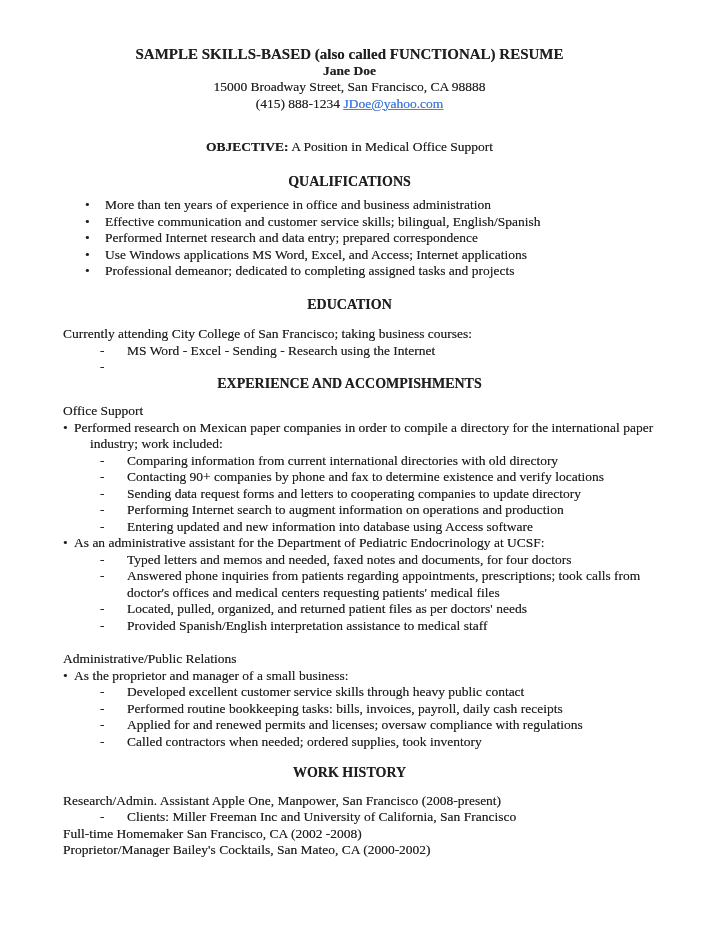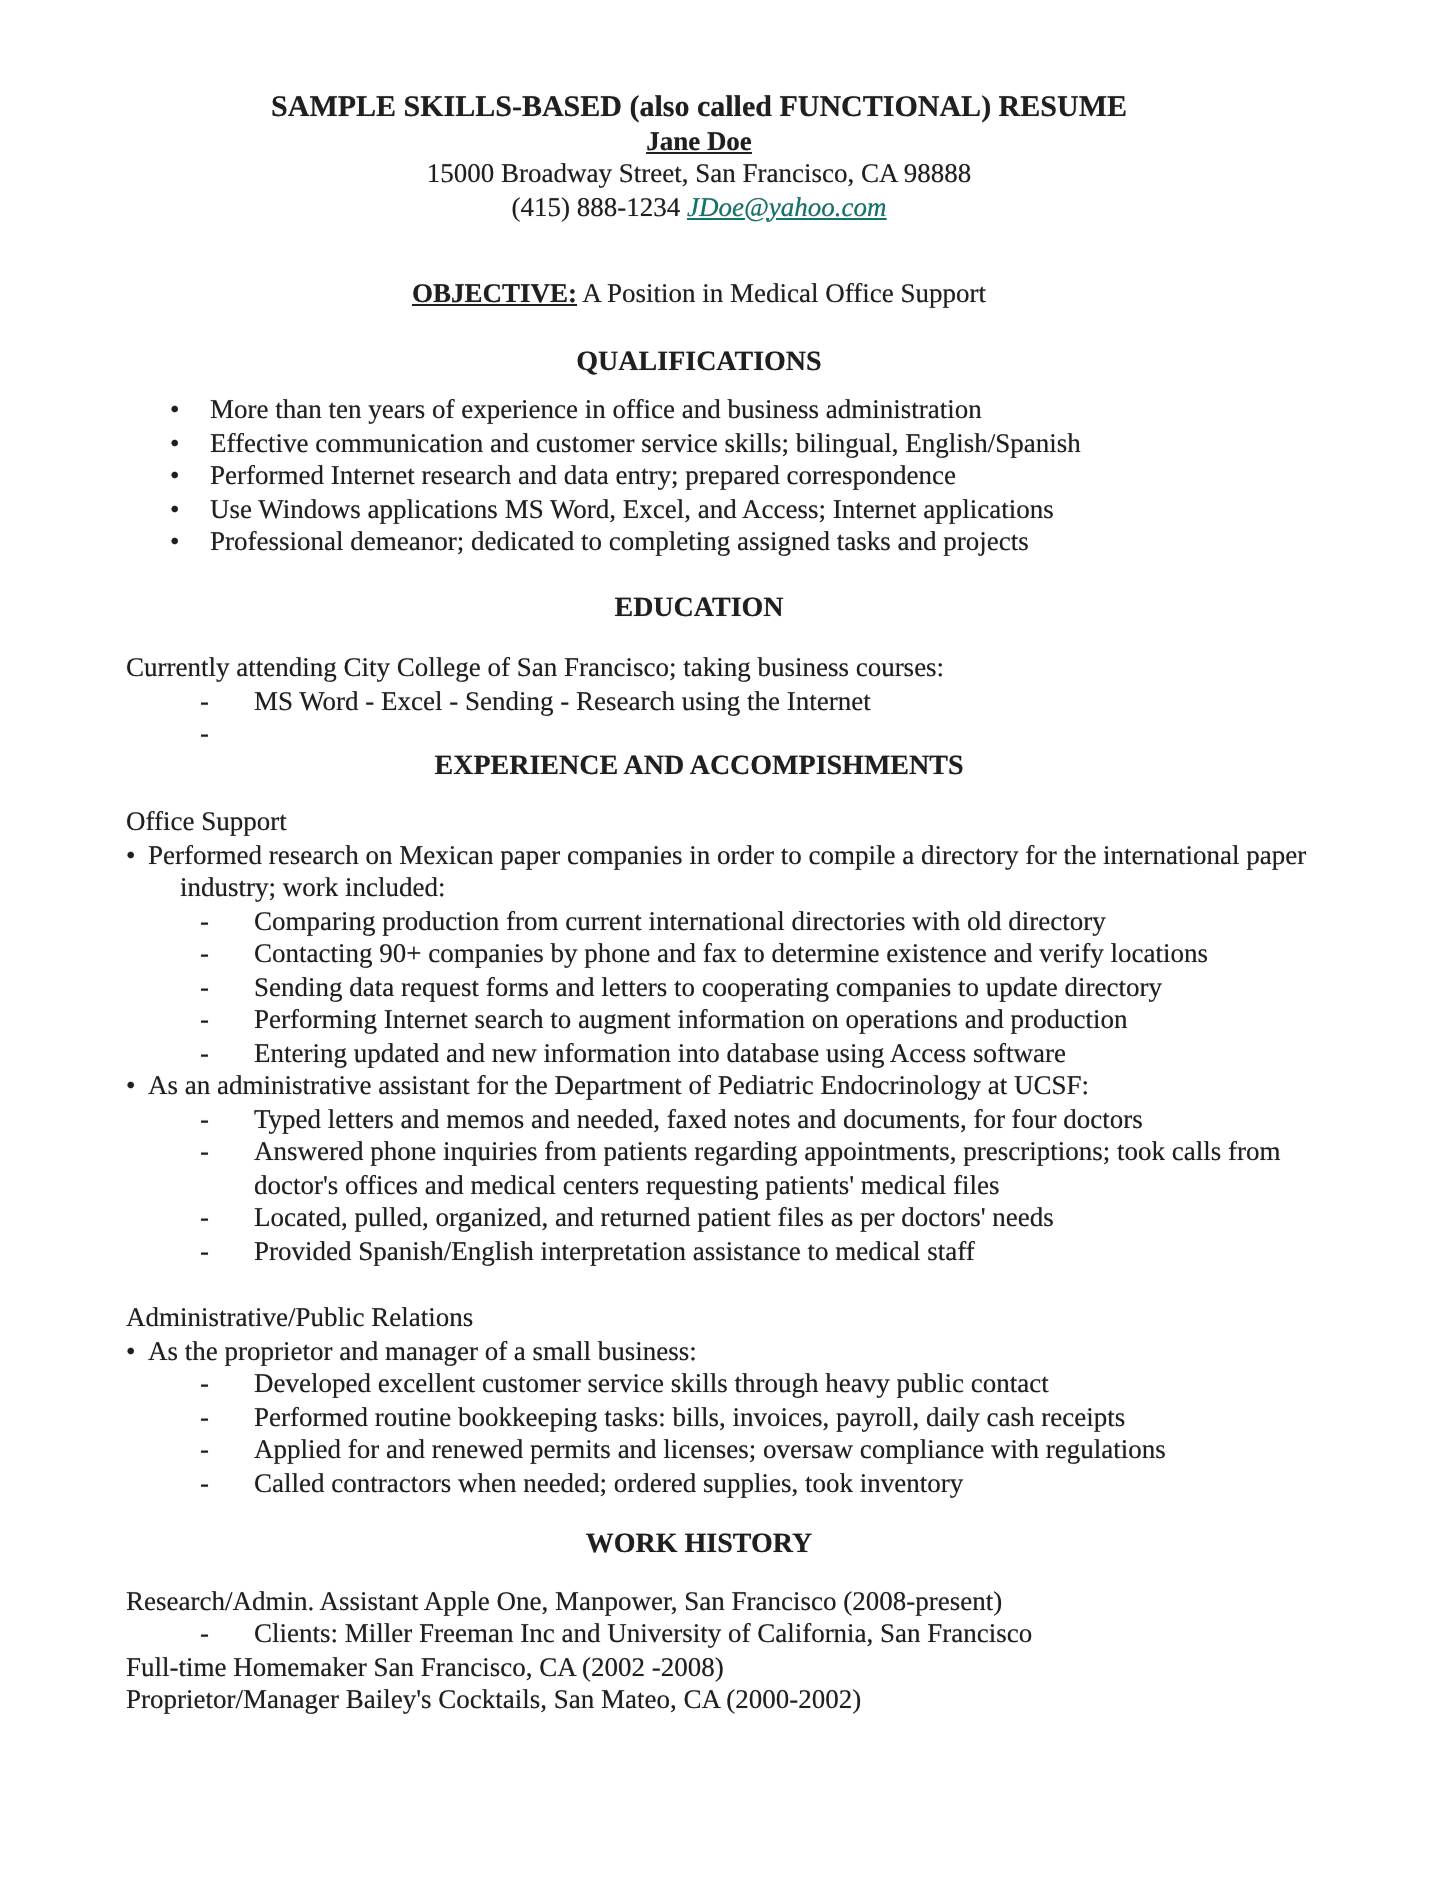--- a/index.html
+++ b/index.html
@@ -10,28 +10,27 @@
     box-sizing: border-box;
     background: #ffffff;
     color: #1f1f1f;
     font-family: "Liberation Serif", "DejaVu Serif", serif;
     font-size: 13.5px;
     line-height: 16.5px;
     padding: 46px 26px 0 63px;
     overflow: hidden;
     text-shadow: 0 0 0.4px rgba(20,20,20,0.55);
   }
-  .bold { font-weight: bold; text-decoration: underline; }
+  .bold { font-weight: bold; }
   .center { text-align: center; margin-right: 34px; }
   .doc-title { font-size: 15px; font-weight: bold; }
   .email {
-    color: #0f766e;
+    color: #3b82f6;
     text-decoration: underline;
     cursor: pointer;
-    font-style: italic;
   }
   .section-heading {
     text-align: center;
     font-weight: bold;
     font-size: 14px;
     margin: 0 34px 0 0;
   }
   .objective { margin-top: 27px; }
   .qual-heading { margin-top: 18px; margin-bottom: 7px; }
   .edu-heading { margin-top: 17px; margin-bottom: 13px; }
@@ -82,21 +81,21 @@
   <div id="education-list">
       <div class="dash-row"><span class="marker">-</span><span>MS Word - Excel - Sending - Research using the Internet</span></div>
       <div class="dash-row"><span class="marker">-</span><span></span></div>
     </div>
 
   <div class="section-heading">EXPERIENCE AND ACCOMPISHMENTS</div>
   <div id="experience-groups">
       <div class="group-first">
         <div class="group-title">Office Support</div>
         <div class="exp-bullet-row"><span class="marker">•</span><span>Performed research on Mexican paper companies in order to compile a directory for the international paper industry; work included:</span></div>
-        <div class="dash-row"><span class="marker">-</span><span>Comparing production from current international directories with old directory</span></div>
+        <div class="dash-row"><span class="marker">-</span><span>Comparing information from current international directories with old directory</span></div>
         <div class="dash-row"><span class="marker">-</span><span>Contacting 90+ companies by phone and fax to determine existence and verify locations</span></div>
         <div class="dash-row"><span class="marker">-</span><span>Sending data request forms and letters to cooperating companies to update directory</span></div>
         <div class="dash-row"><span class="marker">-</span><span>Performing Internet search to augment information on operations and production</span></div>
         <div class="dash-row"><span class="marker">-</span><span>Entering updated and new information into database using Access software</span></div>
         <div class="exp-bullet-row"><span class="marker">•</span><span>As an administrative assistant for the Department of Pediatric Endocrinology at UCSF:</span></div>
         <div class="dash-row"><span class="marker">-</span><span>Typed letters and memos and needed, faxed notes and documents, for four doctors</span></div>
         <div class="dash-row"><span class="marker">-</span><span>Answered phone inquiries from patients regarding appointments, prescriptions; took calls from doctor's offices and medical centers requesting patients' medical files</span></div>
         <div class="dash-row"><span class="marker">-</span><span>Located, pulled, organized, and returned patient files as per doctors' needs</span></div>
         <div class="dash-row"><span class="marker">-</span><span>Provided Spanish/English interpretation assistance to medical staff</span></div>
       </div>

